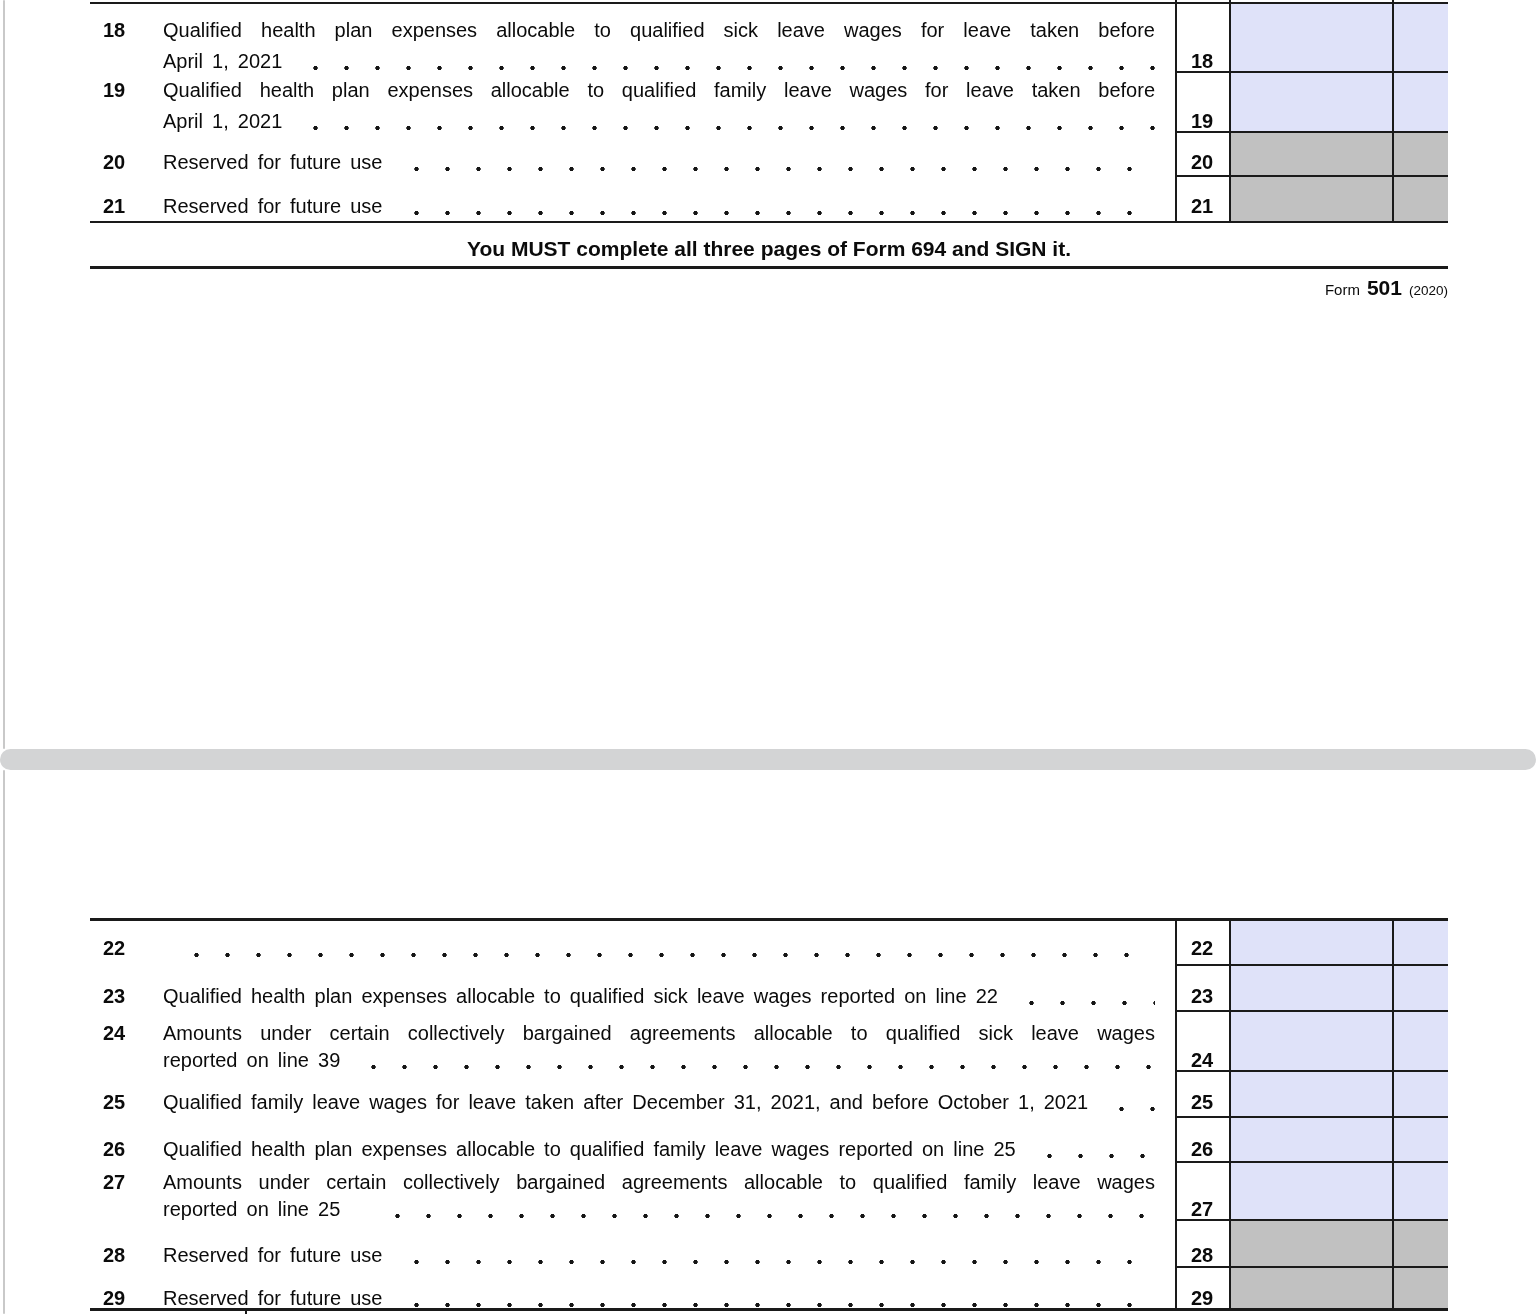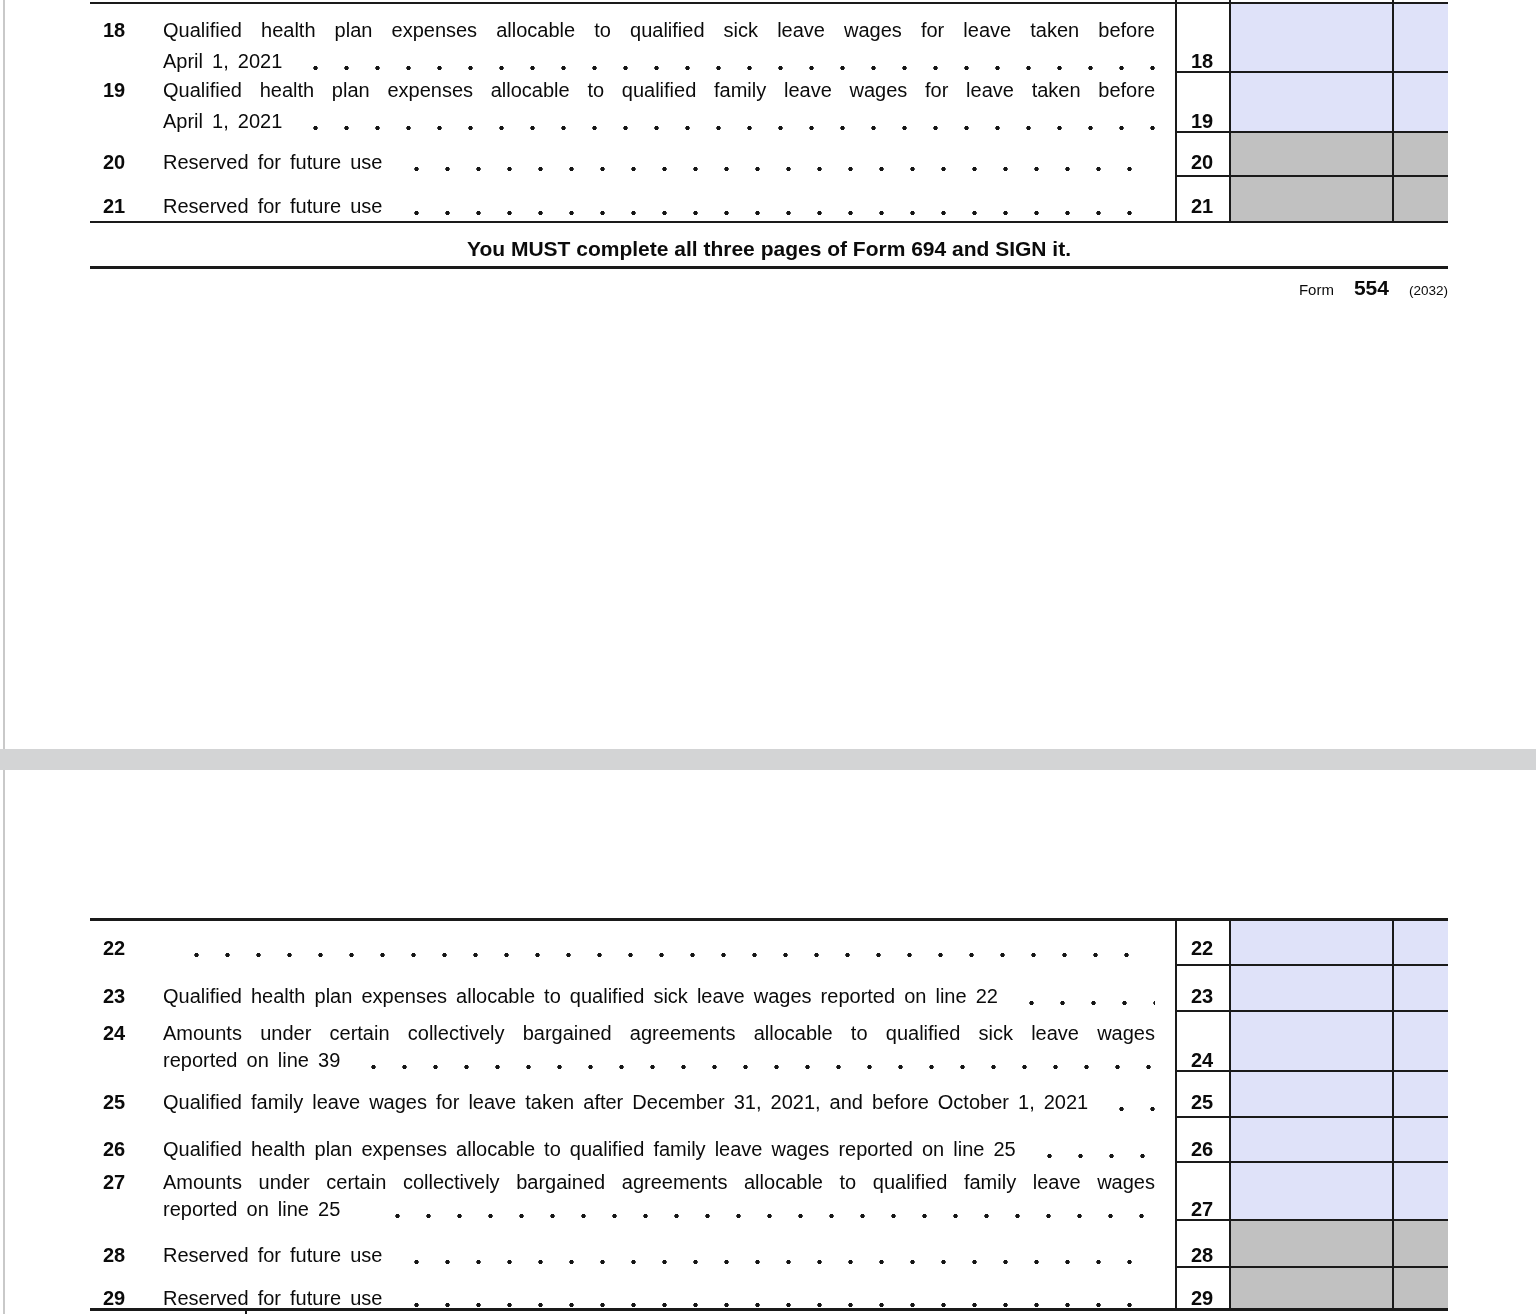--- a/index.html
+++ b/index.html
@@ -8,38 +8,38 @@
     --page-gap:#d3d4d5;
     --border:#1a1a1a;
     --ink:#0b0b0b;
     --page-edge:#c9c9c9;
   }
   html,body{margin:0;padding:0;background:#fff;}
   #screen{
     position:relative;width:1536px;height:1314px;overflow:hidden;background:#fff;
     font-family:"Liberation Sans",sans-serif;color:var(--ink);
   }
-  .abs{position:absolute;}
+  .abs{position:absolute;border-radius:24px;}
   .hline{position:absolute;background:var(--border);z-index:3;}
   .vline{position:absolute;background:var(--border);z-index:3;}
   .fill{position:absolute;z-index:1;}
   .desc{position:absolute;left:163px;width:992px;font-size:20px;line-height:26px;z-index:4;}
   .justify{text-align:justify;text-align-last:justify;}
   .leaderline{display:flex;align-items:flex-end;}
   .leaderline .txt{white-space:nowrap;word-spacing:3.5px;}
   .leader{
     flex:1;height:26px;margin-left:6px;
     background-image:radial-gradient(circle,#141414 1.9px,transparent 2.5px);
     background-size:31px 6px;background-repeat:repeat-x;
     background-position:12px calc(100% - 3px);
   }
   .marginnum{position:absolute;left:103px;width:52px;font-size:20px;font-weight:bold;line-height:26px;z-index:4;}
   .boxnum{position:absolute;left:1175px;width:54px;text-align:center;font-size:20px;font-weight:bold;line-height:26px;z-index:4;}
   .notice{position:absolute;left:90px;width:1358px;top:236px;text-align:center;font-weight:bold;font-size:21px;line-height:26px;}
-  .form-footer{position:absolute;right:88px;top:276px;display:flex;align-items:baseline;gap:20px;}
+  .form-footer{position:absolute;right:88px;top:276px;display:flex;align-items:baseline;gap:7px;}
   .form-footer .small{font-size:15px;}
   .form-footer .num{font-size:21px;font-weight:bold;}
   .form-footer .yr{font-size:13.5px;}
 </style>
 </head>
 <body>
 
 <div id="screen">
 
   <div id="page2" class="abs" style="left:0;top:0;width:1536px;height:749px;">
@@ -85,22 +85,22 @@
         <div class="desc leaderline" style="top: 193px;">
           <span class="txt">Reserved for future use</span>
           <span class="leader"></span>
         </div>
       </div>
     <div class="hline" style="left:90px;top:221px;width:1358px;height:2px;"></div>
     <div class="notice">You MUST complete all three pages of Form 694 and SIGN it.</div>
     <div class="hline" style="left:90px;top:266px;width:1358px;height:3px;"></div>
     <div class="form-footer">
       <span class="small">Form</span>
-      <span class="num">554</span>
-      <span class="yr">(2032)</span>
+      <span class="num">501</span>
+      <span class="yr">(2020)</span>
     </div>
   </div>
 
   <div class="abs" style="left:0;top:749px;width:1536px;height:21px;background:var(--page-gap);"></div>
 
   <div id="page3" class="abs" style="left:0;top:770px;width:1536px;height:544px;">
     <div class="abs" style="left:3px;top:0;width:2px;height:544px;background:var(--page-edge);"></div>
 
     <div class="hline" style="left:90px;top:148px;width:1358px;height:2.5px;"></div>
     <div id="p3-table">

